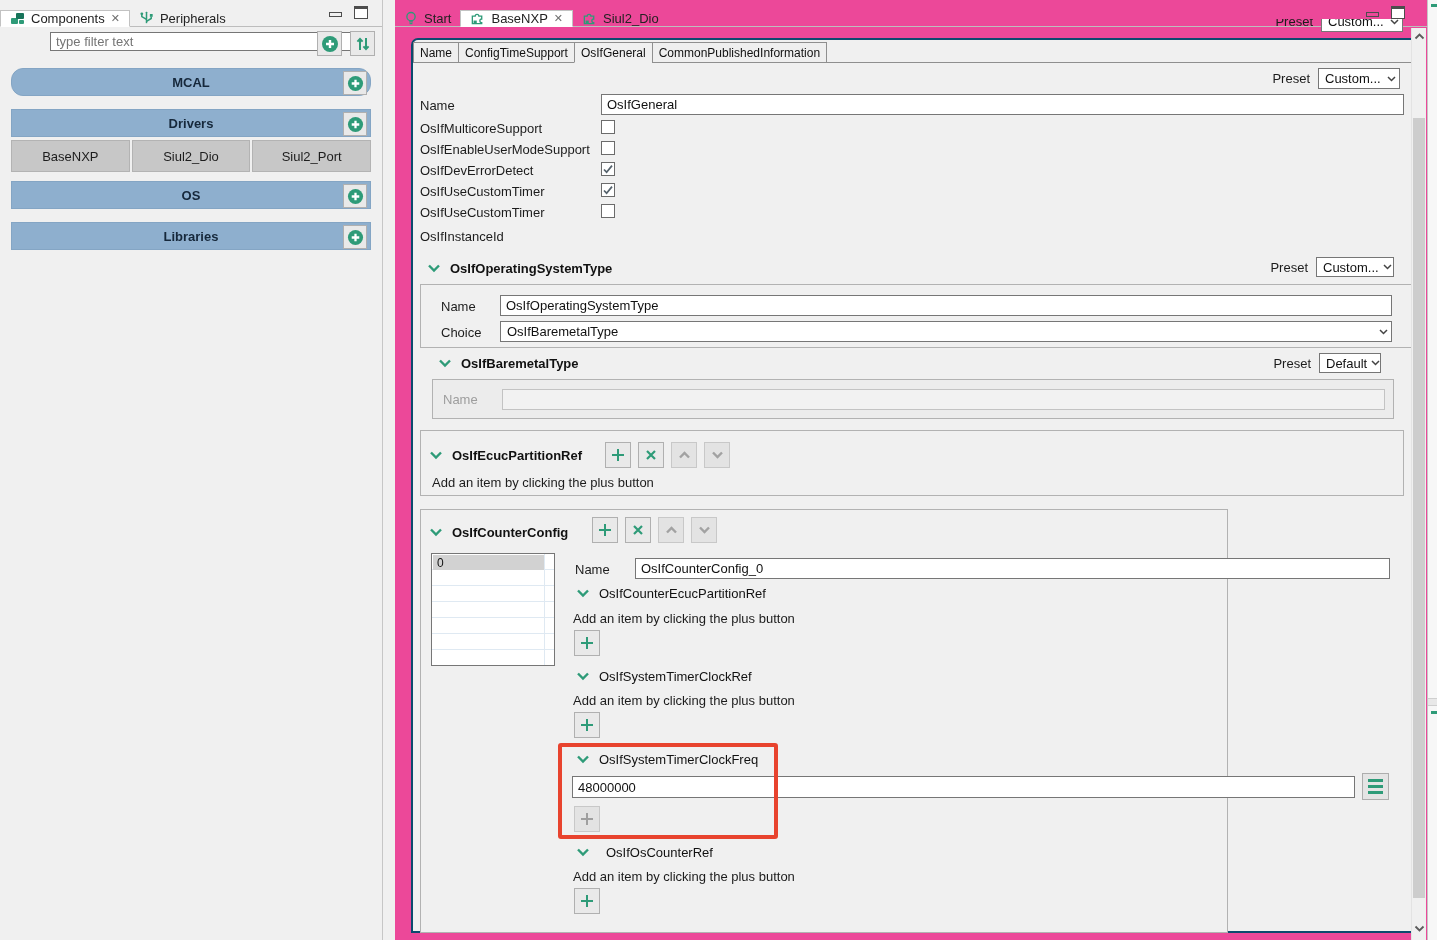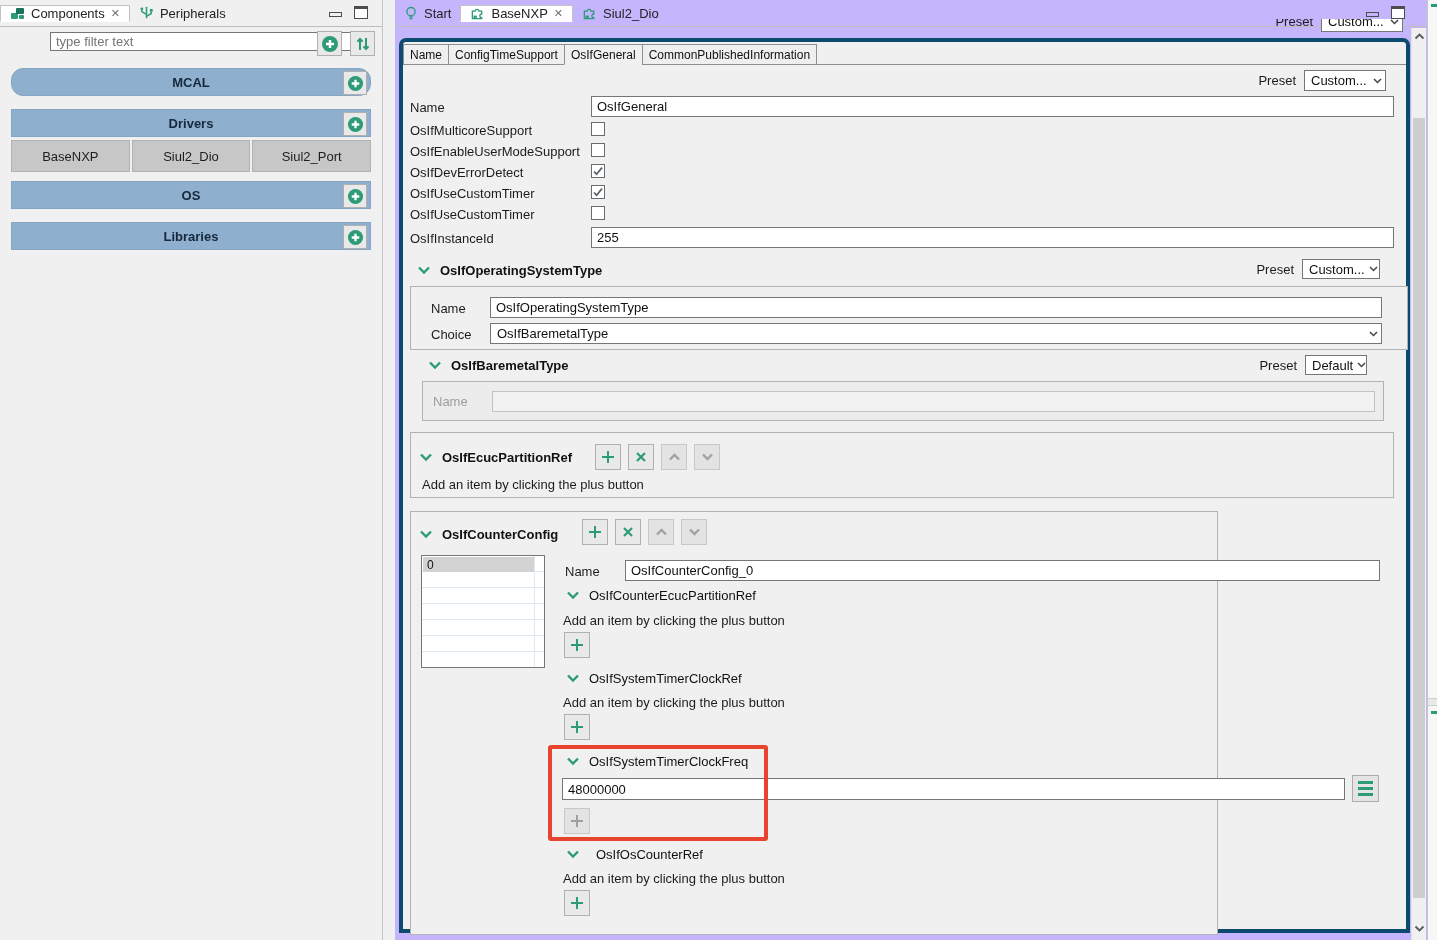--- a/index.html
+++ b/index.html
@@ -19,36 +19,36 @@
   .hdrrow .ttl.reg { font-weight:normal; }
   .hint { position:absolute; font-size:13px; color:#1c1c1c; }
   .cb { position:absolute; width:14px; height:14px; border:1px solid #6b6b6b; background:#fff; }
   .cb svg { display:none; }
   .cb.on svg { display:block; }
   .flabel { position:absolute; font-size:13px; color:#1c1c1c; }
   .flabel.dim { color:#9d9d9d; }
 
   
   .left-panel { position:absolute; left:0; top:0; width:383px; height:940px; background:#f0f0f0; border-right:1px solid #c6c6c6; }
-  .tabbar { position:absolute; left:0; top:0; right:0; height:27px; border-bottom:1px solid #bdbdbd; display:flex; align-items:center; }
+  .tabbar { position:absolute; left:0; top:0; right:0; height:27px; border-bottom:1px solid #bdbdbd; display:flex; align-items:flex-end; }
   .tab { display:flex; align-items:center; gap:6px; padding:0 9px; font-size:13px; color:#222; position:relative; }
   .tab.active { background:#fff; border:1px solid #c2c2c2; border-bottom:1px solid #fff; margin-bottom:-1px; }
   .winbtns { position:absolute; top:6px; display:flex; gap:12px; align-items:center; }
   .minbtn { width:13px; height:5px; border:1px solid #4d4d4d; margin-top:3px; }
   .maxbtn { width:14px; height:13px; border:1px solid #4d4d4d; border-top:3px solid #4d4d4d; background:#fff; }
   .accbar { position:absolute; left:11px; width:360px; height:28px; background:#8eafce; border:1px solid #84a5c4; display:flex; align-items:center; justify-content:center; }
   .accbar .acclbl { font-weight:bold; color:#16283b; font-size:13px; }
   .accplus { position:absolute; right:3px; top:2px; width:24px; height:24px; background:#e9e9e9; border:1px solid #b0b0b0; display:flex; align-items:center; justify-content:center; }
   .drvrow { position:absolute; left:11px; width:360px; height:32px; display:flex; gap:2px; }
   .drvbtn { flex:1; background:#c7c7c7; border:1px solid #b3b3b3; display:flex; align-items:center; justify-content:center; font-size:13px; color:#1d1d1d; }
 
   
-  .right-panel { position:absolute; left:395px; top:0; width:1032px; height:940px; background:#c4b5fd; }
+  .right-panel { position:absolute; left:395px; top:0; width:1032px; height:940px; background:#ec4899; }
   .cut-preset { position:absolute; overflow:hidden; }
-  .container { position:absolute; left:4px; top:38px; width:1011px; height:895px; background:#f0f0f0; border:4px solid #0c4a6e; border-radius:7px 7px 0 0; }
+  .container { position:absolute; left:16px; top:38px; width:1011px; height:895px; background:#f0f0f0; border:2px solid #0c4a6e; border-radius:7px 7px 0 0; }
   .subtabrow { position:absolute; left:0; right:0; top:2px; height:21px; border-bottom:1px solid #8f8f8f; display:flex; align-items:stretch; padding-left:0; }
   .subtab { border:1px solid #8f8f8f; border-right:none; background:#efefef; display:flex; align-items:center; padding:0 6px; font-size:12px; color:#111; margin-bottom:-1px; }
   .subtab:last-of-type { border-right:1px solid #8f8f8f; }
   .subtab.active { background:#f0f0f0; border-bottom:1px solid #f0f0f0; }
   .presetrow { position:absolute; display:flex; align-items:center; gap:8px; }
   .presetrow .plabel { font-size:13px; color:#1c1c1c; }
 
   .listbox { position:absolute; background:#fff; border:1px solid #767676;
      background-image:repeating-linear-gradient(to bottom, #ffffff 0 15px, #dfe9f2 15px 16px); }
   .listbox .vline { position:absolute; top:0; bottom:0; right:9px; width:1px; background:#dfe9f2; }
@@ -247,21 +247,20 @@
       <div class="cb on" style="left:188px; top:143px;">
           <svg width="12" height="12" viewBox="0 0 12 12">
             <path d="M2 6.5 L4.6 9.2 L10 2.6" stroke="#55626c" stroke-width="1.7" fill="none"></path>
           </svg>
         </div>
 
       <span class="flabel" style="left:7px; top:165px;">OsIfUseCustomTimer</span>
       <div class="cb" style="left:188px; top:164px;"></div>
 
       <span class="flabel" style="left:7px; top:189px;">OsIfInstanceId</span>
-      <input class="tb" style="left: 188px; top: 185px; width: 803px; height: 21px;" value="255">
 
       <div class="hdrrow" style="left:14px; top:219px;">
         <svg width="14" height="9" viewBox="0 0 14 9">
             <path d="M2 1.5 L7 6.5 L12 1.5" stroke="#2e9b78" stroke-width="2.4" fill="none"></path>
           </svg>
         <span class="ttl">OsIfOperatingSystemType</span>
       </div>
       <div class="presetrow" style="top:217px; right:26px;">
         <span class="plabel">Preset</span>
         <div class="combo" style="position:static; width:78px; height:20px;">

